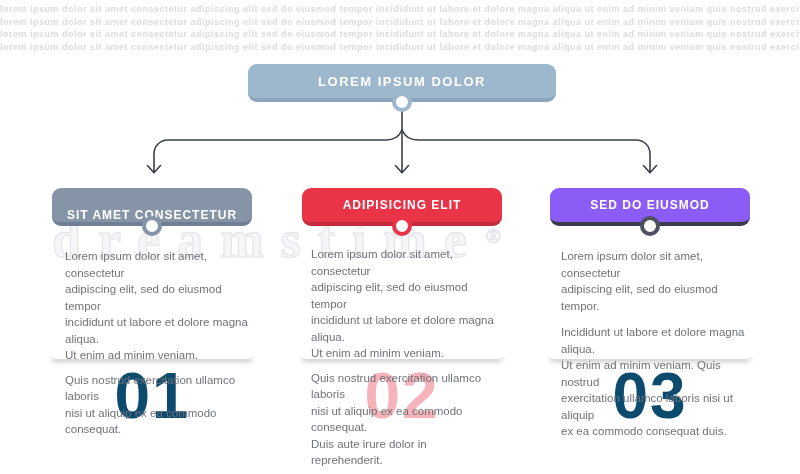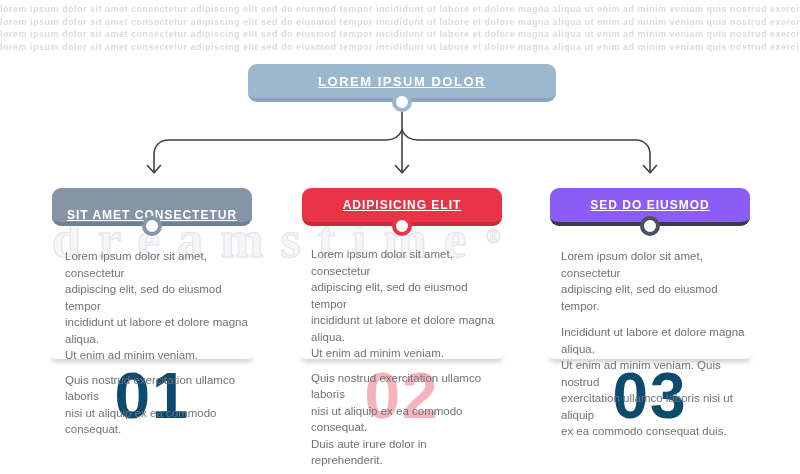--- a/index.html
+++ b/index.html
@@ -33,21 +33,21 @@
   svg.connectors{position:absolute;left:0;top:0;z-index:3;}
   svg.connectors path{stroke:var(--arrow,#3c4048);}
   
   .node{
     position:absolute;height:38px;border-radius:9px;box-sizing:border-box;
     border-bottom:4px solid transparent;z-index:4;
     display:flex;align-items:center;justify-content:center;
   }
   .node .title{
     color:#ffffff;font-weight:bold;letter-spacing:1px;font-size:12px;
-    text-align:center;white-space:nowrap;text-decoration:underline;
+    text-align:center;white-space:nowrap;
   }
   .root-node{left:248px;top:64px;width:308px;}
   .root-node .title{font-size:13px;letter-spacing:1.5px;}
   .n1{left:52px;top:188px;width:200px;align-items:flex-end;}
   .n2{left:302px;top:188px;width:200px;}
   .n3{left:550px;top:188px;width:200px;}
   
   .pin{
     position:absolute;width:12px;height:12px;border-radius:50%;
     background:#ffffff;border:4px solid #999;z-index:5;box-sizing:content-box;

